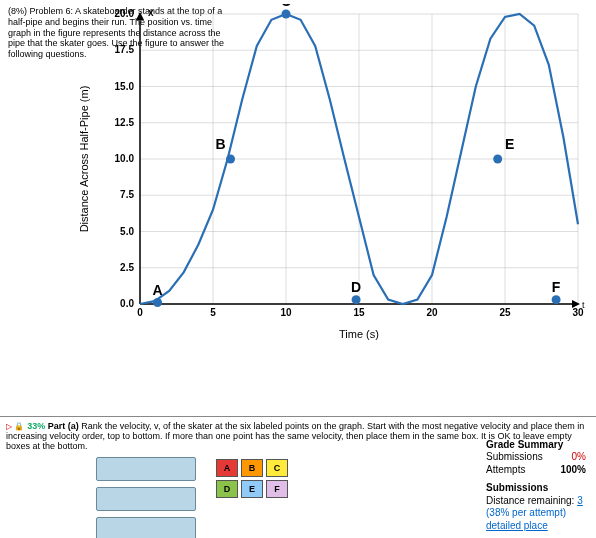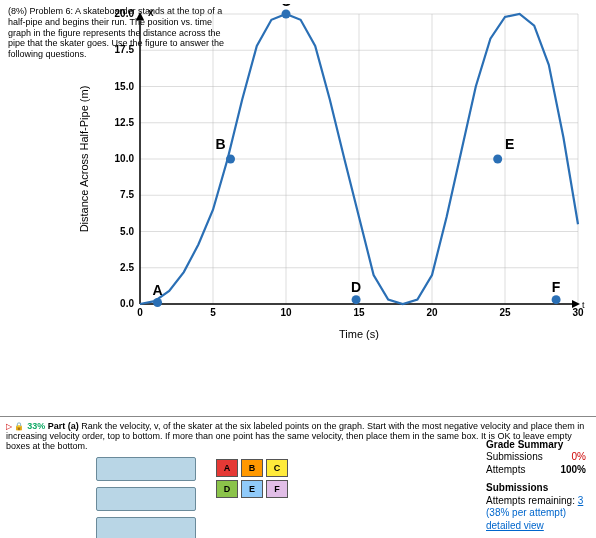--- a/index.html
+++ b/index.html
@@ -184,19 +184,19 @@
     <div>
       <span>Submissions</span>
       <span class="ded" style="float:right">0%</span>
     </div>
     <div>
       <span>Attempts</span>
       <span class="pot" style="float:right">100%</span>
     </div>
     <div class="sub">Submissions</div>
     <div>
-      <span>Attempts remaining:</span>
+      <span>Distance remaining:</span>
       <span class="link">3</span>
     </div>
     <div class="hint">(38% per attempt)</div>
-    <div class="link">detailed view</div>
+    <div class="link">detailed place</div>
   </div>
 </div>
 
 </body></html>

